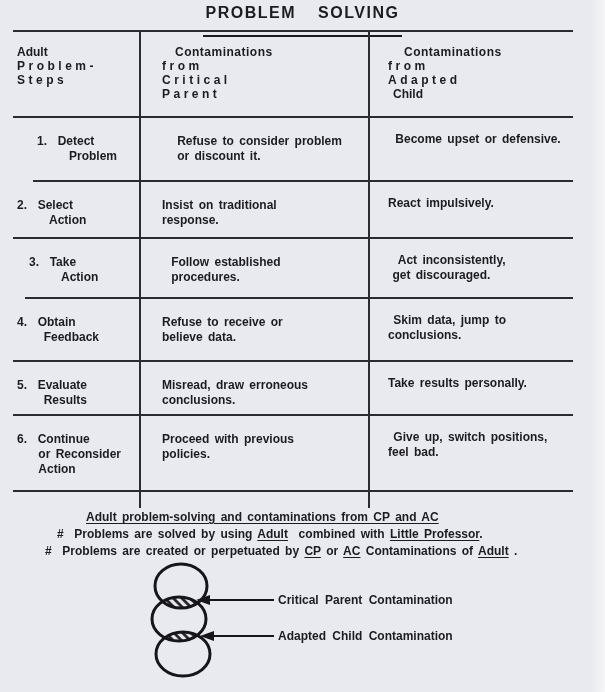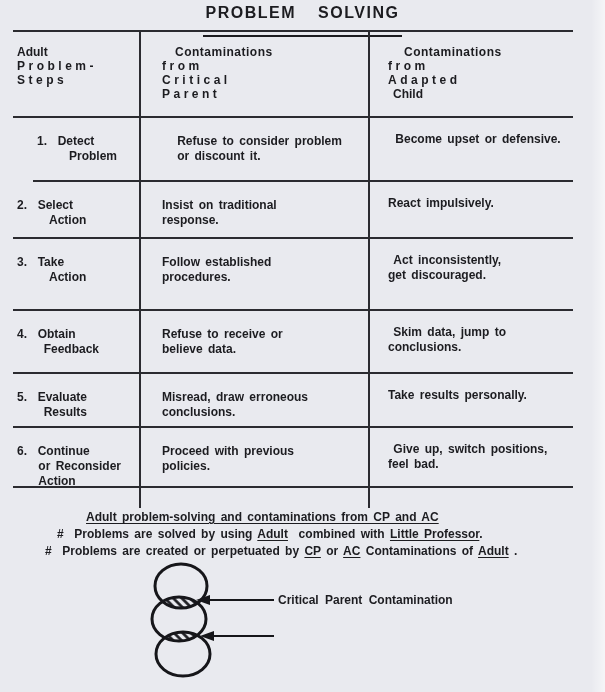--- a/index.html
+++ b/index.html
@@ -35,24 +35,24 @@
 
   
   .ps-table{
     position:absolute;left:13px;top:30px;width:560px;
     border-top:2px solid var(--rule);
   }
   .row{display:flex;box-sizing:border-box;border-bottom:2px solid var(--rule);}
   .r-head{height:86px;}
   .r1{height:64px;margin-left:20px;}
   .r2{height:57px;}
-  .r3{height:72px;}
+  .r3{height:60px;margin-left:12px;}
   .r4{height:63px;}
   .r5{height:54px;}
-  .r6{height:60px;}
+  .r6{height:76px;}
   .cell{
     box-sizing:border-box;
     font-size:12px;font-weight:bold;line-height:15px;
     white-space:pre-wrap;word-spacing:2px;
   }
   .c1{width:126px;padding:16px 2px 0 4px;}
   .c2{width:229px;padding:16px 8px 0 23px;}
   .c3{width:205px;padding:14px 2px 0 20px;}
   .r-head .cell{padding-top:13px;line-height:14px;white-space:normal;}
   .hl{font-weight:bold;}
@@ -209,14 +209,15 @@
       <line x1="78" y1="43" x2="144" y2="43" stroke="#16161a" stroke-width="2"></line>
       <polygon points="66,43 80,38 80,48" fill="#16161a"></polygon>
     </g>
     <g>
       <line x1="82" y1="79" x2="144" y2="79" stroke="#16161a" stroke-width="2"></line>
       <polygon points="70,79 84,74 84,84" fill="#16161a"></polygon>
     </g>
   </svg>
 
   <div class="diag-label lbl-cp">Critical Parent Contamination</div>
+  <div class="diag-label lbl-ac">Adapted Child Contamination</div>
 
 </div>
 
 </body></html>

